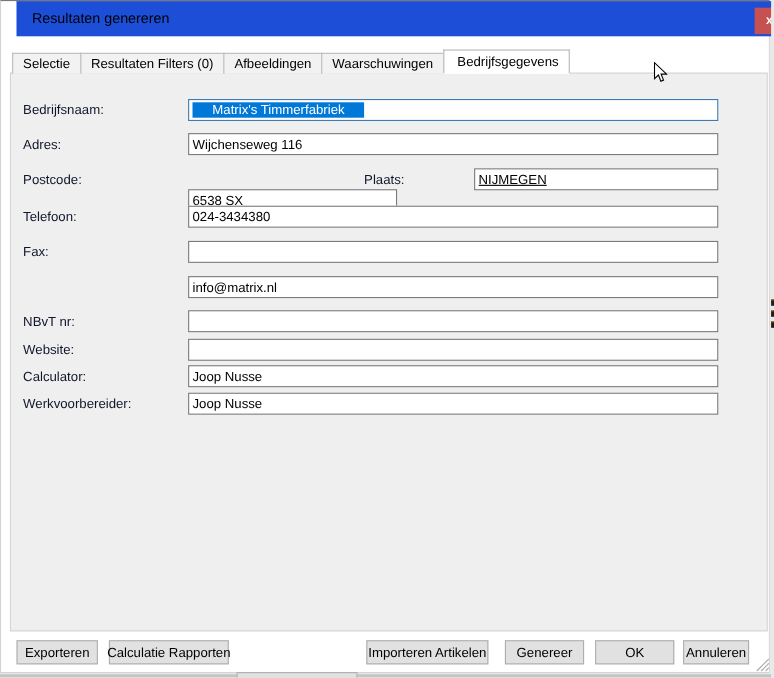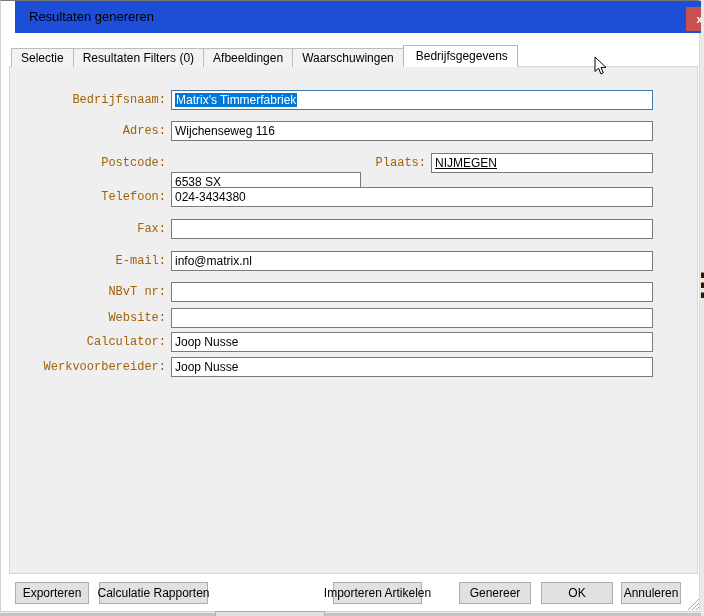--- a/index.html
+++ b/index.html
@@ -37,30 +37,30 @@
     height:22px; line-height:21px; background:#ffffff;
     border:1px solid #b6b6b6; border-bottom:1px solid #ffffff;
     position:relative; z-index:4;padding-left:12px;
   }
   .tab-page {
     position:absolute; left:8px; top:65px; width:689px; height:508px;
     background:#efefef; border:1px solid #d5d5d5; z-index:1;
   }
   .fld-label {
     position:absolute; left:20px; width:145px; height:20px;
-    text-align:right; line-height:20px; color:#a16207; white-space:nowrap; z-index:2;font-family:Liberation Mono, monospace;
+    text-align:left; line-height:20px; color:#0f172a; white-space:nowrap; z-index:2;
   }
   .fld-input {
     position:absolute; height:20px; background:#ffffff;
     border:1px solid #7a7a7a; font-family:"Liberation Sans", sans-serif;
     font-size:12px; color:#000; padding:0 3px; z-index:2;
   }
   .fld-input.main { left:170px; width:482px; }
   .fld-input.focused { border:1px solid #3d7bb5; line-height:18px; }
-  .sel-text { background:#0078d7; color:#ffffff; padding:0 1px; white-space:nowrap; }
+  .sel-text { background:#0078d7; color:#ffffff; padding:0 18px; white-space:nowrap; }
   .btn-bar { position:absolute; left:0; top:581px; width:700px; height:22px; z-index:2; }
   .btn {
     position:absolute; height:22px; background:#e1e1e1; border:1px solid #adadad;
     font-family:"Liberation Sans", sans-serif; font-size:12px; color:#000;
     display:flex; align-items:center; justify-content:center; white-space:nowrap;
   }
   .resize-grip { position:absolute; left:686px; top:597px; width:13px; height:13px; z-index:5; }
   .cursor { position:absolute; left:593px; top:55px; width:13px; height:20px; z-index:9; }
   .screen-sliver { position:absolute; left:701px; top:0; width:3px; height:616px; background:#e9e9e7; }
   .sliver-dash { position:absolute; left:0; width:3px; height:6px; background:#1c1c1c; border-top:1px solid #c8782c; }
@@ -96,40 +96,39 @@
   <input class="fld-input" style="top: 152px; left: 170px; width: 190px; margin-top: 19px;" value="6538 SX">
   <div class="fld-label" style="top:152px; left:330px; width:95px;">Plaats:</div>
   <input class="fld-input" style="top: 152px; left: 430px; width: 222px; text-decoration: underline;" value="NIJMEGEN">
 
   <div class="fld-label" style="top:186px">Telefoon:</div>
   <input class="fld-input main" style="top: 186px;" value="024-3434380">
 
   <div class="fld-label" style="top:218px">Fax:</div>
   <input class="fld-input main" style="top: 218px;" value="">
 
-  <div class="fld-label" style="top:250px">E-mail:</div>
   <input class="fld-input main" style="top: 250px;" value="info@matrix.nl">
 
   <div class="fld-label" style="top:281px">NBvT nr:</div>
   <input class="fld-input main" style="top: 281px;" value="">
 
   <div class="fld-label" style="top:307px">Website:</div>
   <input class="fld-input main" style="top: 307px;" value="">
 
   <div class="fld-label" style="top:331px">Calculator:</div>
   <input class="fld-input main" style="top: 331px;" value="Joop Nusse">
 
   <div class="fld-label" style="top:356px">Werkvoorbereider:</div>
   <input class="fld-input main" style="top: 356px;" value="Joop Nusse">
 
   <div class="btn-bar">
     <button class="btn" style="left:14px; width:74px;">Exporteren</button>
     <button class="btn" style="left:98px; width:109px;">Calculatie Rapporten</button>
     <button class="btn" style="left:214px; width:110px;margin-top:29px;">WKV / Aanzichten</button>
-    <button class="btn" style="left:332px; width:89px;">Importeren Artikelen</button>
+    <button class="btn" style="left:332px; width:111px;">Importeren Artikelen</button>
     <button class="btn" style="left:458px; width:72px;text-align:center;">Genereer</button>
     <button class="btn" style="left:540px; width:72px;">OK</button>
     <button class="btn" style="left:620px; width:60px;">Annuleren</button>
   </div>
 
   <div class="resize-grip">
     <svg width="13" height="13" viewBox="0 0 13 13">
       <line x1="1" y1="12" x2="12" y2="1" stroke="#a8a8a8" stroke-width="1"></line>
       <line x1="5" y1="12" x2="12" y2="5" stroke="#a8a8a8" stroke-width="1"></line>
       <line x1="9" y1="12" x2="12" y2="9" stroke="#a8a8a8" stroke-width="1"></line>

